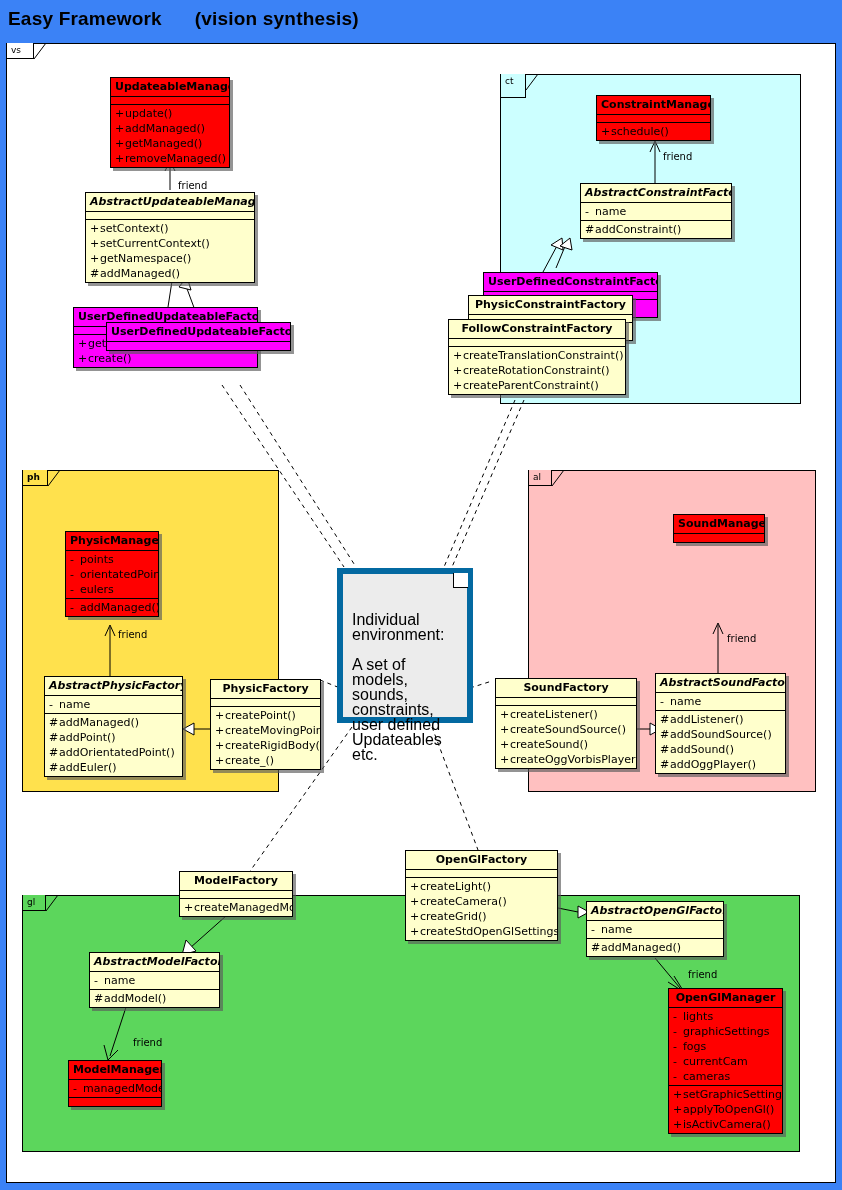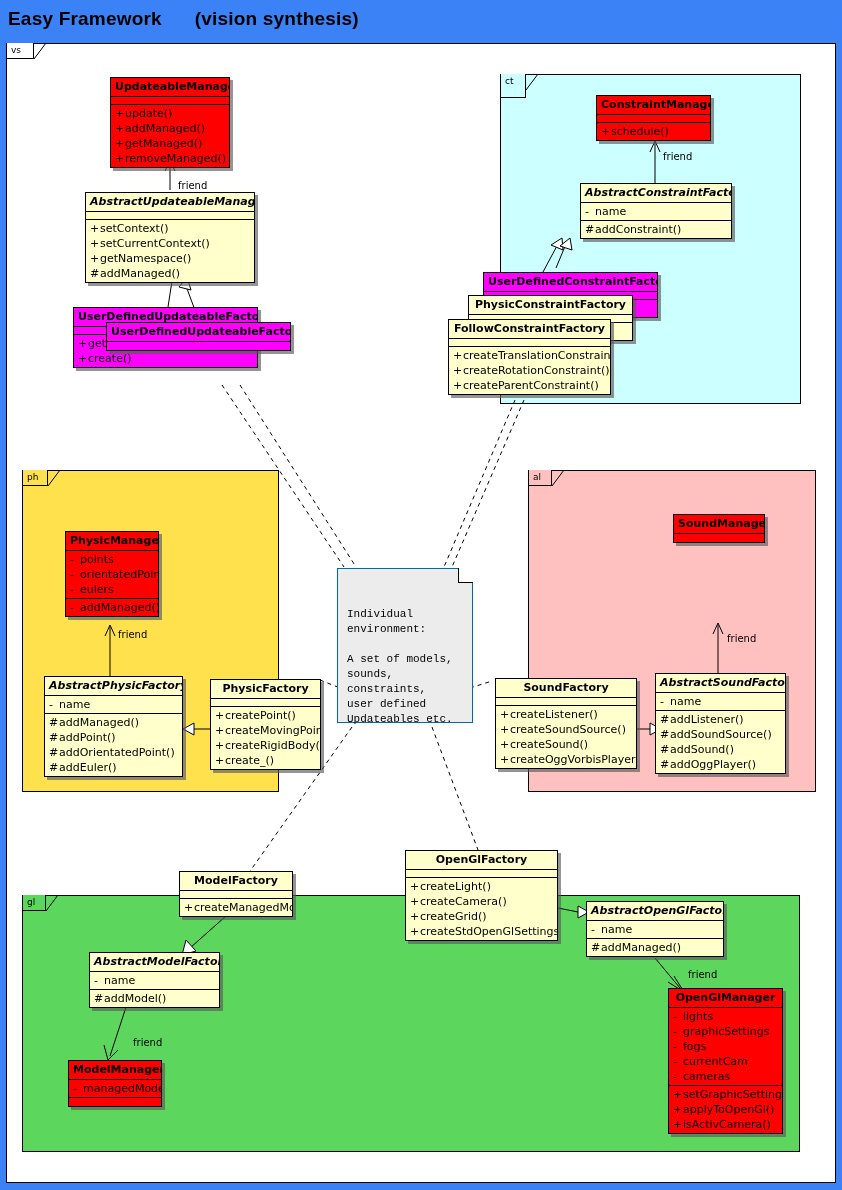--- a/index.html
+++ b/index.html
@@ -28,23 +28,23 @@
   .cls .sec:last-child{border-bottom:none;}
   .cls .sec.empty{height:8px;padding:0;}
   .cls .row{white-space:nowrap;overflow:hidden;padding:0 4px;line-height:15px;font-size:11px;}
   .cls .row .vis{display:inline-block;width:10px;}
 
   .yellow{background:#ffffcc;}
   .red{background:#ff0000;}
   .magenta{background:#ff00ff;}
 
   
-  .note{position:absolute;box-sizing:border-box;background:#ececec;border:1px solid #0369a1;
-        font-size:11px;color:#000;padding:8px 9px;line-height:15px;white-space:pre-line;
-        font-family:Liberation Mono, monospace;}
+  .note{position:absolute;box-sizing:border-box;background:#ececec;border:6px solid #0369a1;
+        font-size:16px;color:#000;padding:8px 9px;line-height:15px;white-space:pre-line;
+        font-family:Liberation Sans, sans-serif;}
   .note .fold{position:absolute;right:-1px;top:-1px;width:14px;height:14px;background:#fff;
               border-left:1px solid #000;border-bottom:1px solid #000;}
 
   
   .lbl{position:absolute;font-size:10px;color:#000;font-family:"DejaVu Sans",sans-serif;white-space:nowrap;}
 
   svg.links{position:absolute;left:0;top:0;width:842px;height:1190px;overflow:visible;}
 </style>
 </head>
 <body>
@@ -64,21 +64,21 @@
 
   <div class="pkg" style="left:500px;top:74px;width:301px;height:330px;background:#ccffff;"></div>
   <div class="frame-tab" style="left:500px;top:74px;width:26px;height:24px;background:#ccffff;">
     <span>ct</span>
   </div>
   <svg class="links">
     <line x1="526" y1="90" x2="538" y2="74" stroke="#000" stroke-width="1"></line>
   </svg>
 
   <div class="pkg" style="left:22px;top:470px;width:257px;height:322px;background:#ffe14d;"></div>
-  <div class="frame-tab" style="left:22px;top:470px;width:26px;height:16px;background:#ffe14d;">
+  <div class="frame-tab" style="left:22px;top:470px;width:26px;height:16px;background:#ffe14d;font-weight:bold;">
     <span>ph</span>
   </div>
   <svg class="links">
     <line x1="48" y1="486" x2="60" y2="470" stroke="#000" stroke-width="1"></line>
   </svg>
 
   <div class="pkg" style="left:528px;top:470px;width:288px;height:322px;background:#ffc0c0;"></div>
   <div class="frame-tab" style="left:528px;top:470px;width:24px;height:16px;background:#ffc0c0;">
     <span>al</span>
   </div>
@@ -216,21 +216,21 @@
   </div>
 
   <div class="cls yellow" style="left:468px;top:295px;width:165px;z-index:4;">
     <div class="name">PhysicConstraintFactory</div>
     <div class="sec empty"></div>
     <div class="sec">
       <div class="row"><span class="vis">+</span><span>createConstraint()</span></div>
     </div>
   </div>
 
-  <div class="cls yellow" style="left:448px;top:319px;width:163px;z-index:5;">
+  <div class="cls yellow" style="left:448px;top:319px;width:178px;z-index:5;">
     <div class="name">FollowConstraintFactory</div>
     <div class="sec empty"></div>
     <div class="sec">
       <div class="row"><span class="vis">+</span><span>createTranslationConstraint()</span></div>
       <div class="row"><span class="vis">+</span><span>createRotationConstraint()</span></div>
       <div class="row"><span class="vis">+</span><span>createParentConstraint()</span></div>
     </div>
   </div>
 
   <div class="cls red" style="left:65px;top:531px;width:94px;">

